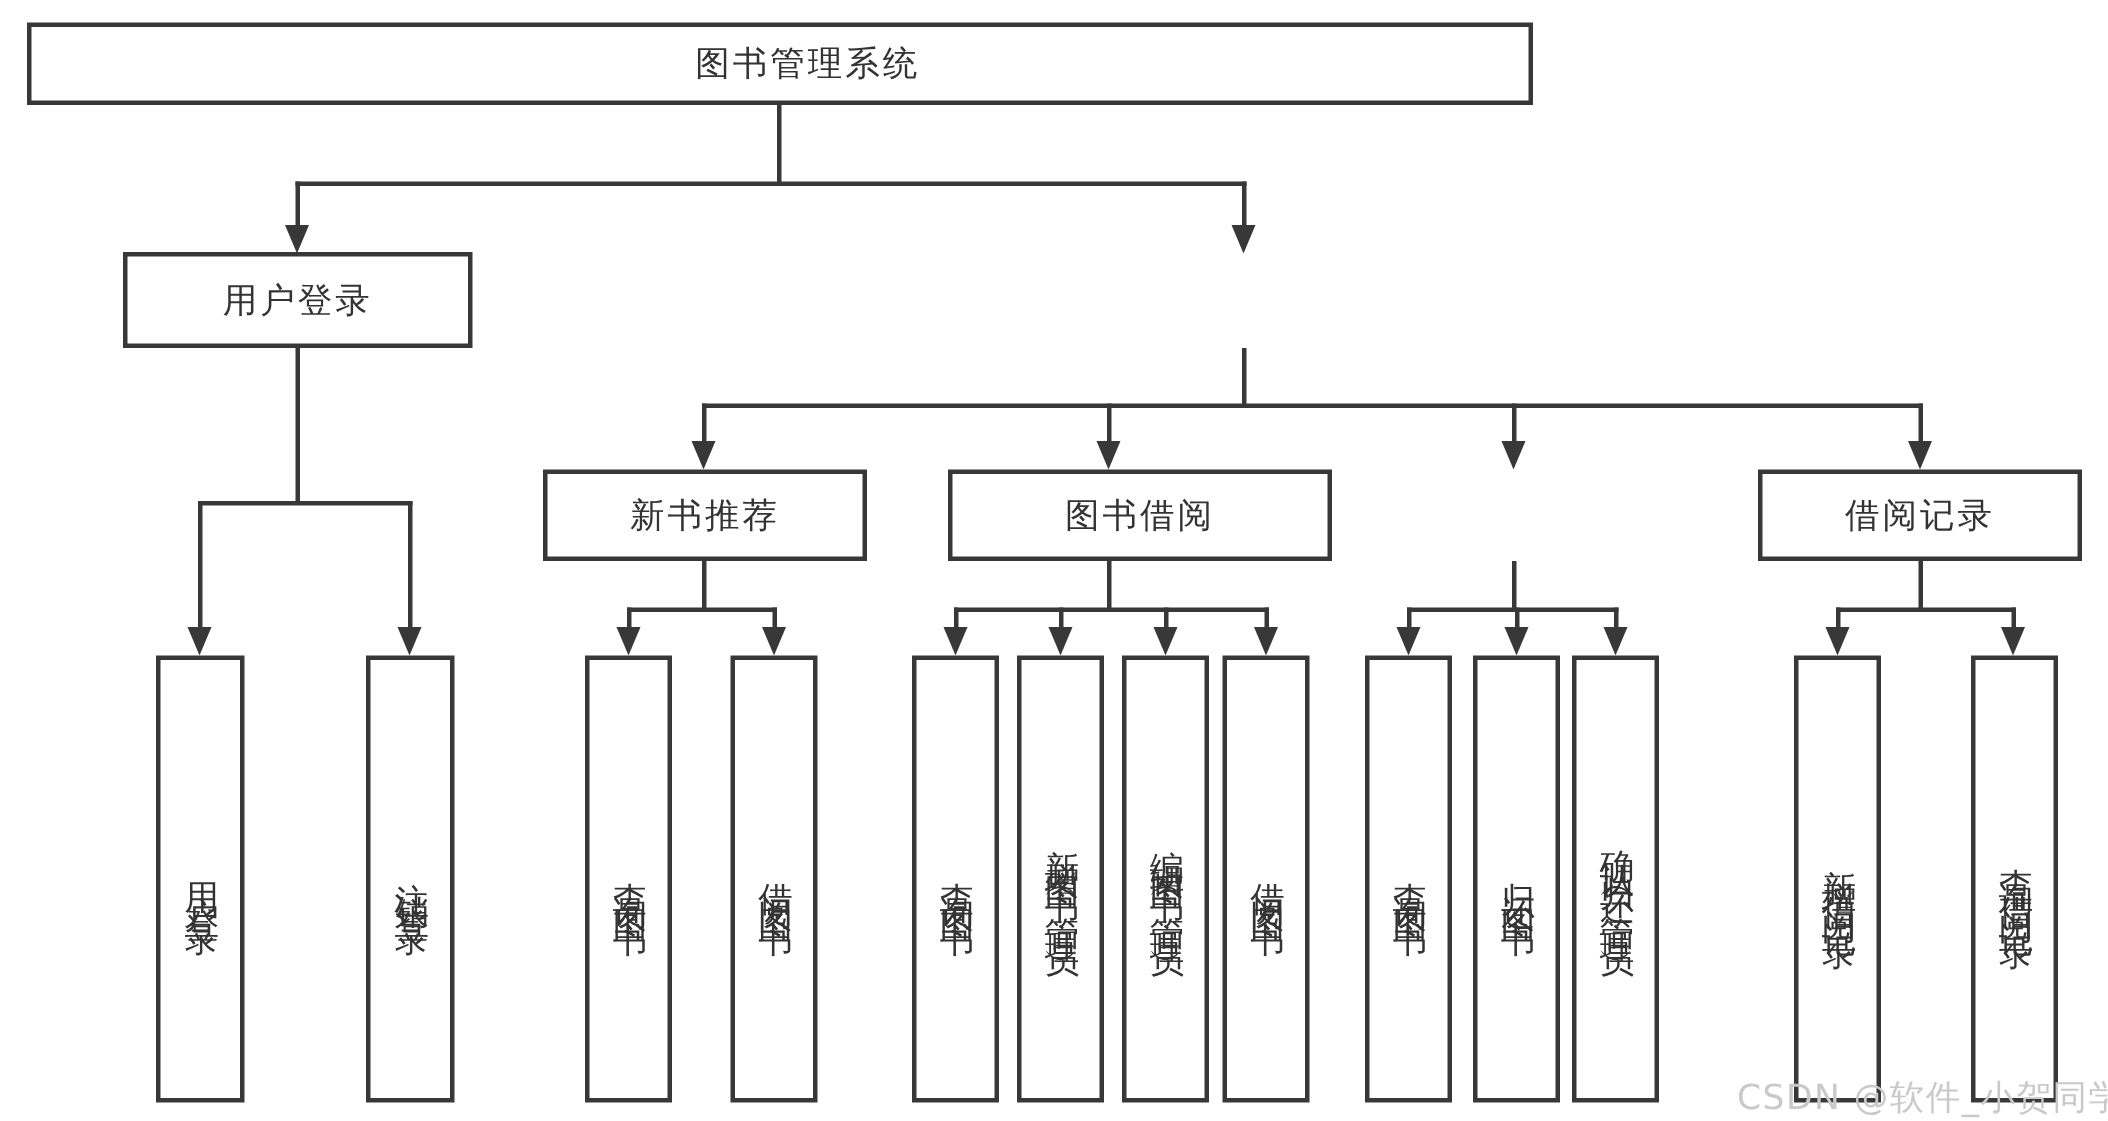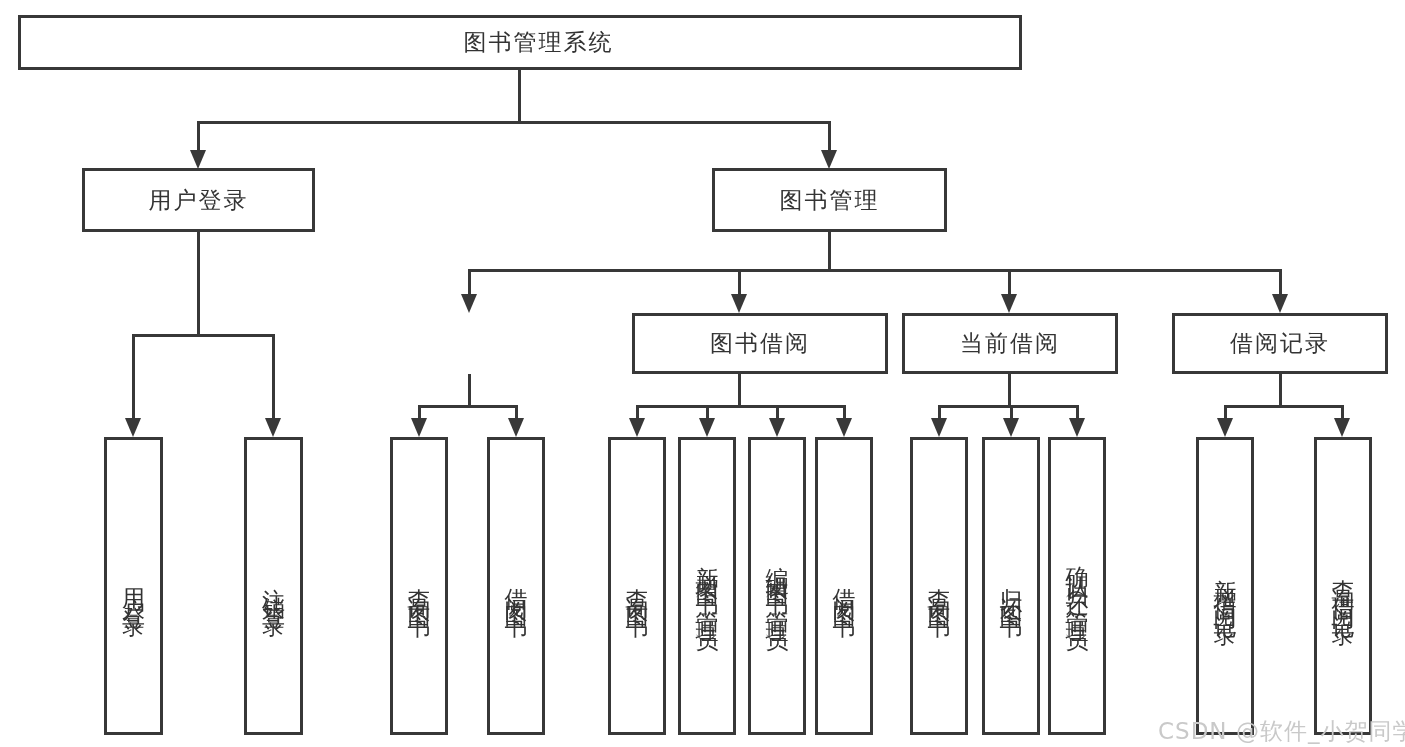--- a/index.html
+++ b/index.html
@@ -61,47 +61,44 @@
   <div class="line" style="left:518px;top:70px;width:3px;height:52px;"></div>
   <div class="line" style="left:197px;top:121px;width:634px;height:3px;"></div>
   <div class="line" style="left:197px;top:121px;width:3px;height:30px;"></div>
   <div class="arrow" style="left:190px;top:150px;"></div>
   <div class="line" style="left:828px;top:121px;width:3px;height:30px;"></div>
   <div class="arrow" style="left:821px;top:150px;"></div>
 
   <div class="box" style="left:82px;top:168px;width:233px;height:64px;">
     <span>用户登录</span>
   </div>
-  <div class="box" style="left:712px;top:168px;width:235px;height:64px;">
-    <span>图书管理</span>
-  </div>
 
   <div class="line" style="left:197px;top:232px;width:3px;height:103px;"></div>
   <div class="line" style="left:132px;top:334px;width:143px;height:3px;"></div>
   <div class="line" style="left:132px;top:334px;width:3px;height:85px;"></div>
   <div class="arrow" style="left:125px;top:418px;"></div>
   <div class="line" style="left:272px;top:334px;width:3px;height:85px;"></div>
   <div class="arrow" style="left:265px;top:418px;"></div>
 
   <div class="line" style="left:828px;top:232px;width:3px;height:40px;"></div>
   <div class="line" style="left:468px;top:269px;width:814px;height:3px;"></div>
   <div class="line" style="left:468px;top:269px;width:3px;height:26px;"></div>
   <div class="arrow" style="left:461px;top:294px;"></div>
   <div class="line" style="left:738px;top:269px;width:3px;height:26px;"></div>
   <div class="arrow" style="left:731px;top:294px;"></div>
   <div class="line" style="left:1008px;top:269px;width:3px;height:26px;"></div>
   <div class="arrow" style="left:1001px;top:294px;"></div>
   <div class="line" style="left:1279px;top:269px;width:3px;height:26px;"></div>
   <div class="arrow" style="left:1272px;top:294px;"></div>
 
+  <div class="box" style="left:362px;top:313px;width:216px;height:61px;">
+    <span>新书推荐</span>
+  </div>
   <div class="box" style="left:632px;top:313px;width:256px;height:61px;">
     <span>图书借阅</span>
-  </div>
-  <div class="box" style="left:902px;top:313px;width:216px;height:61px;">
-    <span>当前借阅</span>
   </div>
   <div class="box" style="left:1172px;top:313px;width:216px;height:61px;">
     <span>借阅记录</span>
   </div>
 
   <div class="line" style="left:468px;top:374px;width:3px;height:34px;"></div>
   <div class="line" style="left:418px;top:405px;width:100px;height:3px;"></div>
   <div class="line" style="left:418px;top:405px;width:3px;height:14px;"></div>
   <div class="arrow" style="left:411px;top:418px;"></div>
   <div class="line" style="left:515px;top:405px;width:3px;height:14px;"></div>

